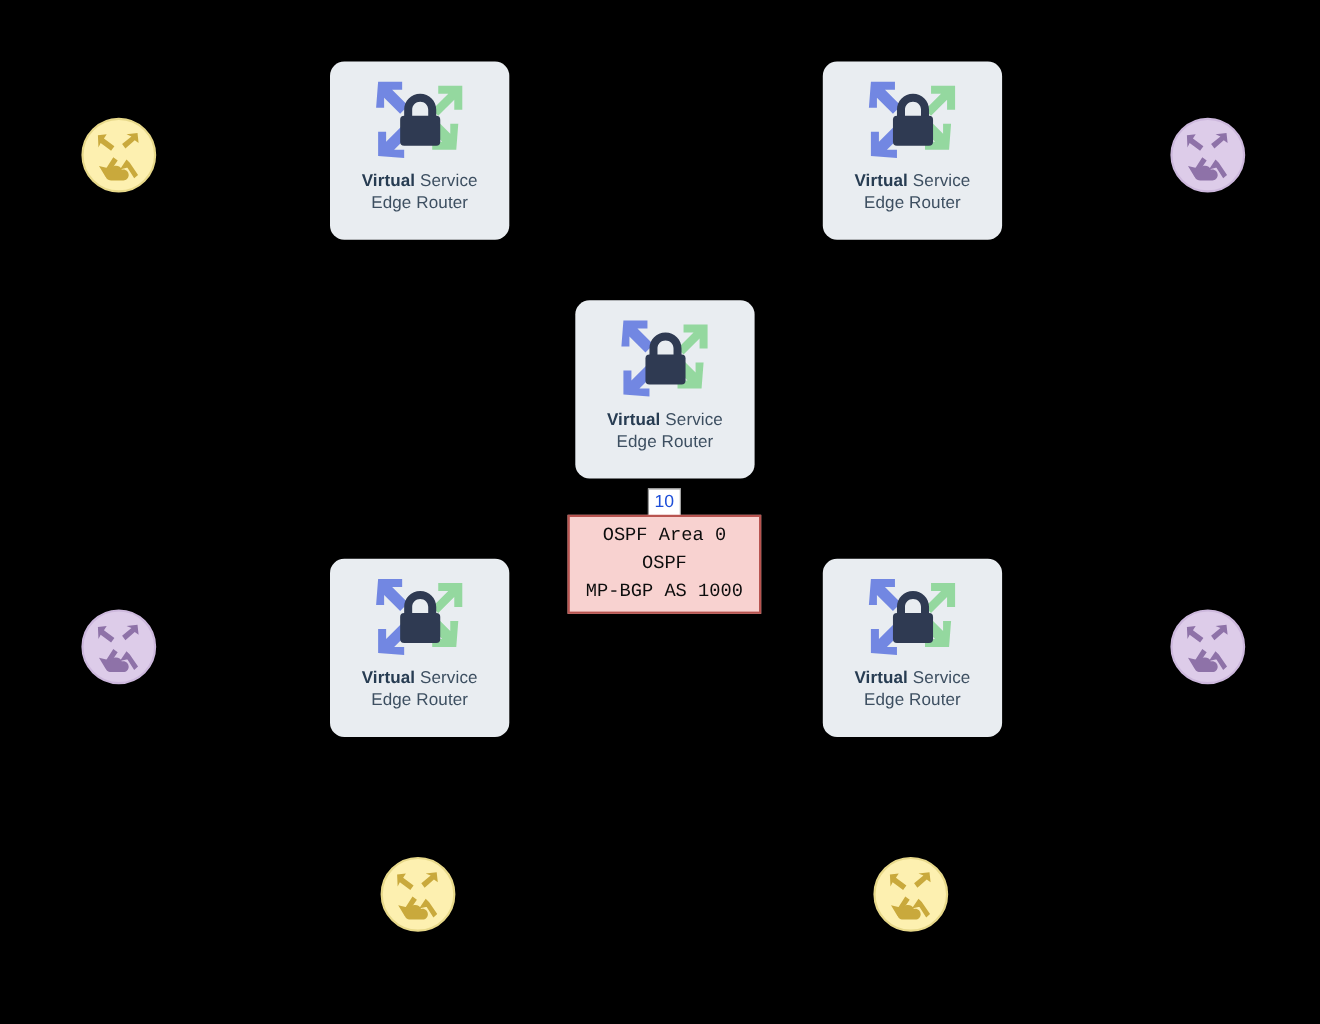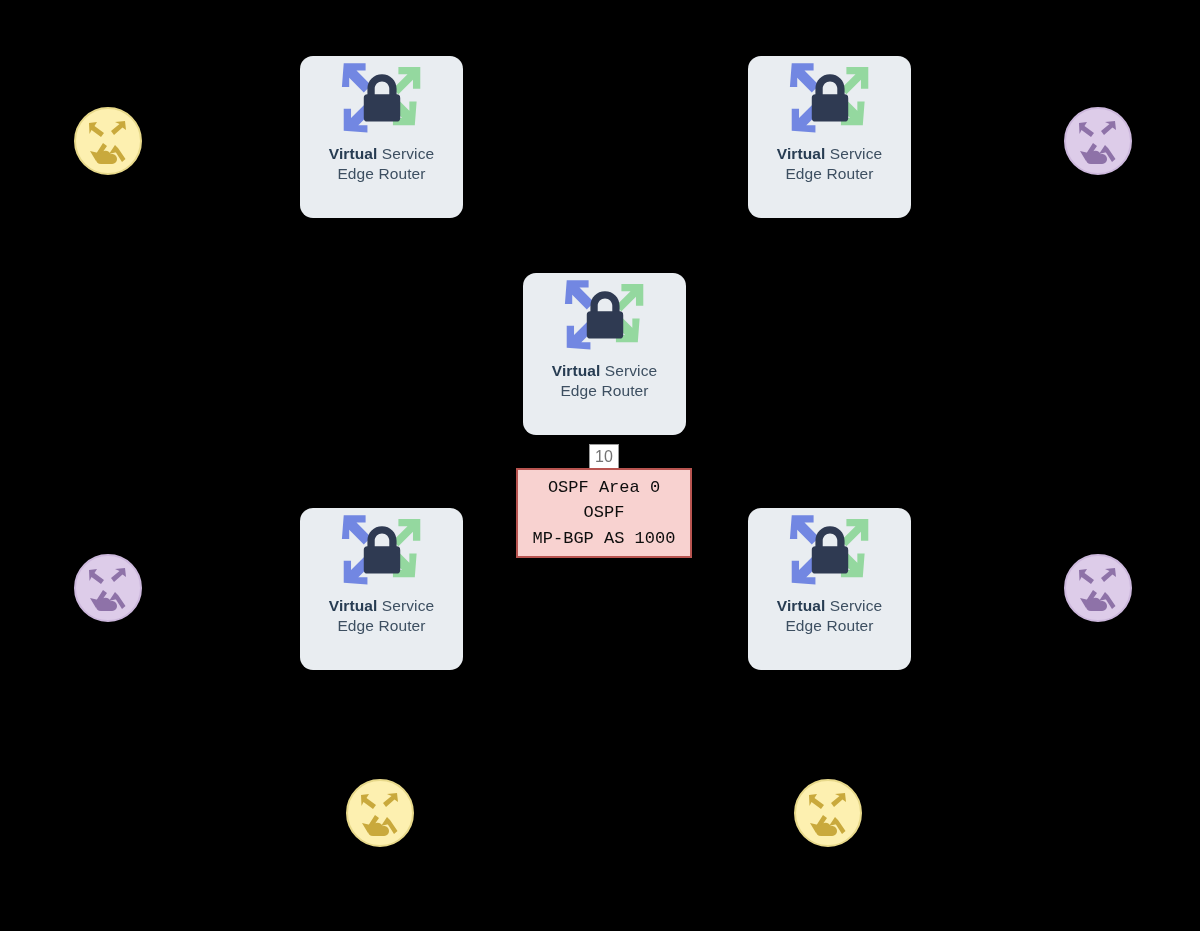--- a/index.html
+++ b/index.html
@@ -4,35 +4,35 @@
 <style>
   html,body{margin:0;padding:0;background:#000;}
   body{width:1200px;height:931px;position:relative;overflow:hidden;
        font-family:"Liberation Sans",sans-serif;}
   #canvas{position:absolute;inset:0;width:1200px;height:931px;background:#000000;}
 
   
   .vse-card{position:absolute;width:163px;height:162px;background:#e9edf1;
             border-radius:13px;box-sizing:border-box;
             display:flex;flex-direction:column;align-items:center;
-            }
+            padding-top:11px;}
   .vse-card.clipped{height:162px;overflow:hidden;}
   .vse-icon{width:92px;height:82px;position:relative;flex:none;}
   .vse-label{margin-top:6px;text-align:center;line-height:1.32;
              font-size:15.5px;color:#3d4f61;letter-spacing:.1px;
              font-family:"Liberation Sans",sans-serif;}
   .vse-label .b{font-weight:bold;color:#273c52;}
 
   
   .router{position:absolute;width:70px;height:70px;border-radius:50%;}
   .router svg{display:block;width:70px;height:70px;}
 
   
   .cost-badge{position:absolute;background:#ffffff;border:1px solid #9a9a9a;
-              font-size:16px;color:#737373;line-height:1;
+              font-size:16px;color:#1d4ed8;line-height:1;
               padding:4px 5px 5px 5px;
               font-family:"Liberation Sans",sans-serif;}
 
   
   .note-box{position:absolute;background:#f8d2d0;border:2px solid #b85450;
             box-sizing:border-box;display:flex;flex-direction:column;
             align-items:center;justify-content:center;
             color:#0d0d0d;font-size:17px;line-height:1.48;
             font-family:"Liberation Sans",sans-serif;}
   .note-line{white-space:nowrap;font-family:Liberation Mono, monospace;}

